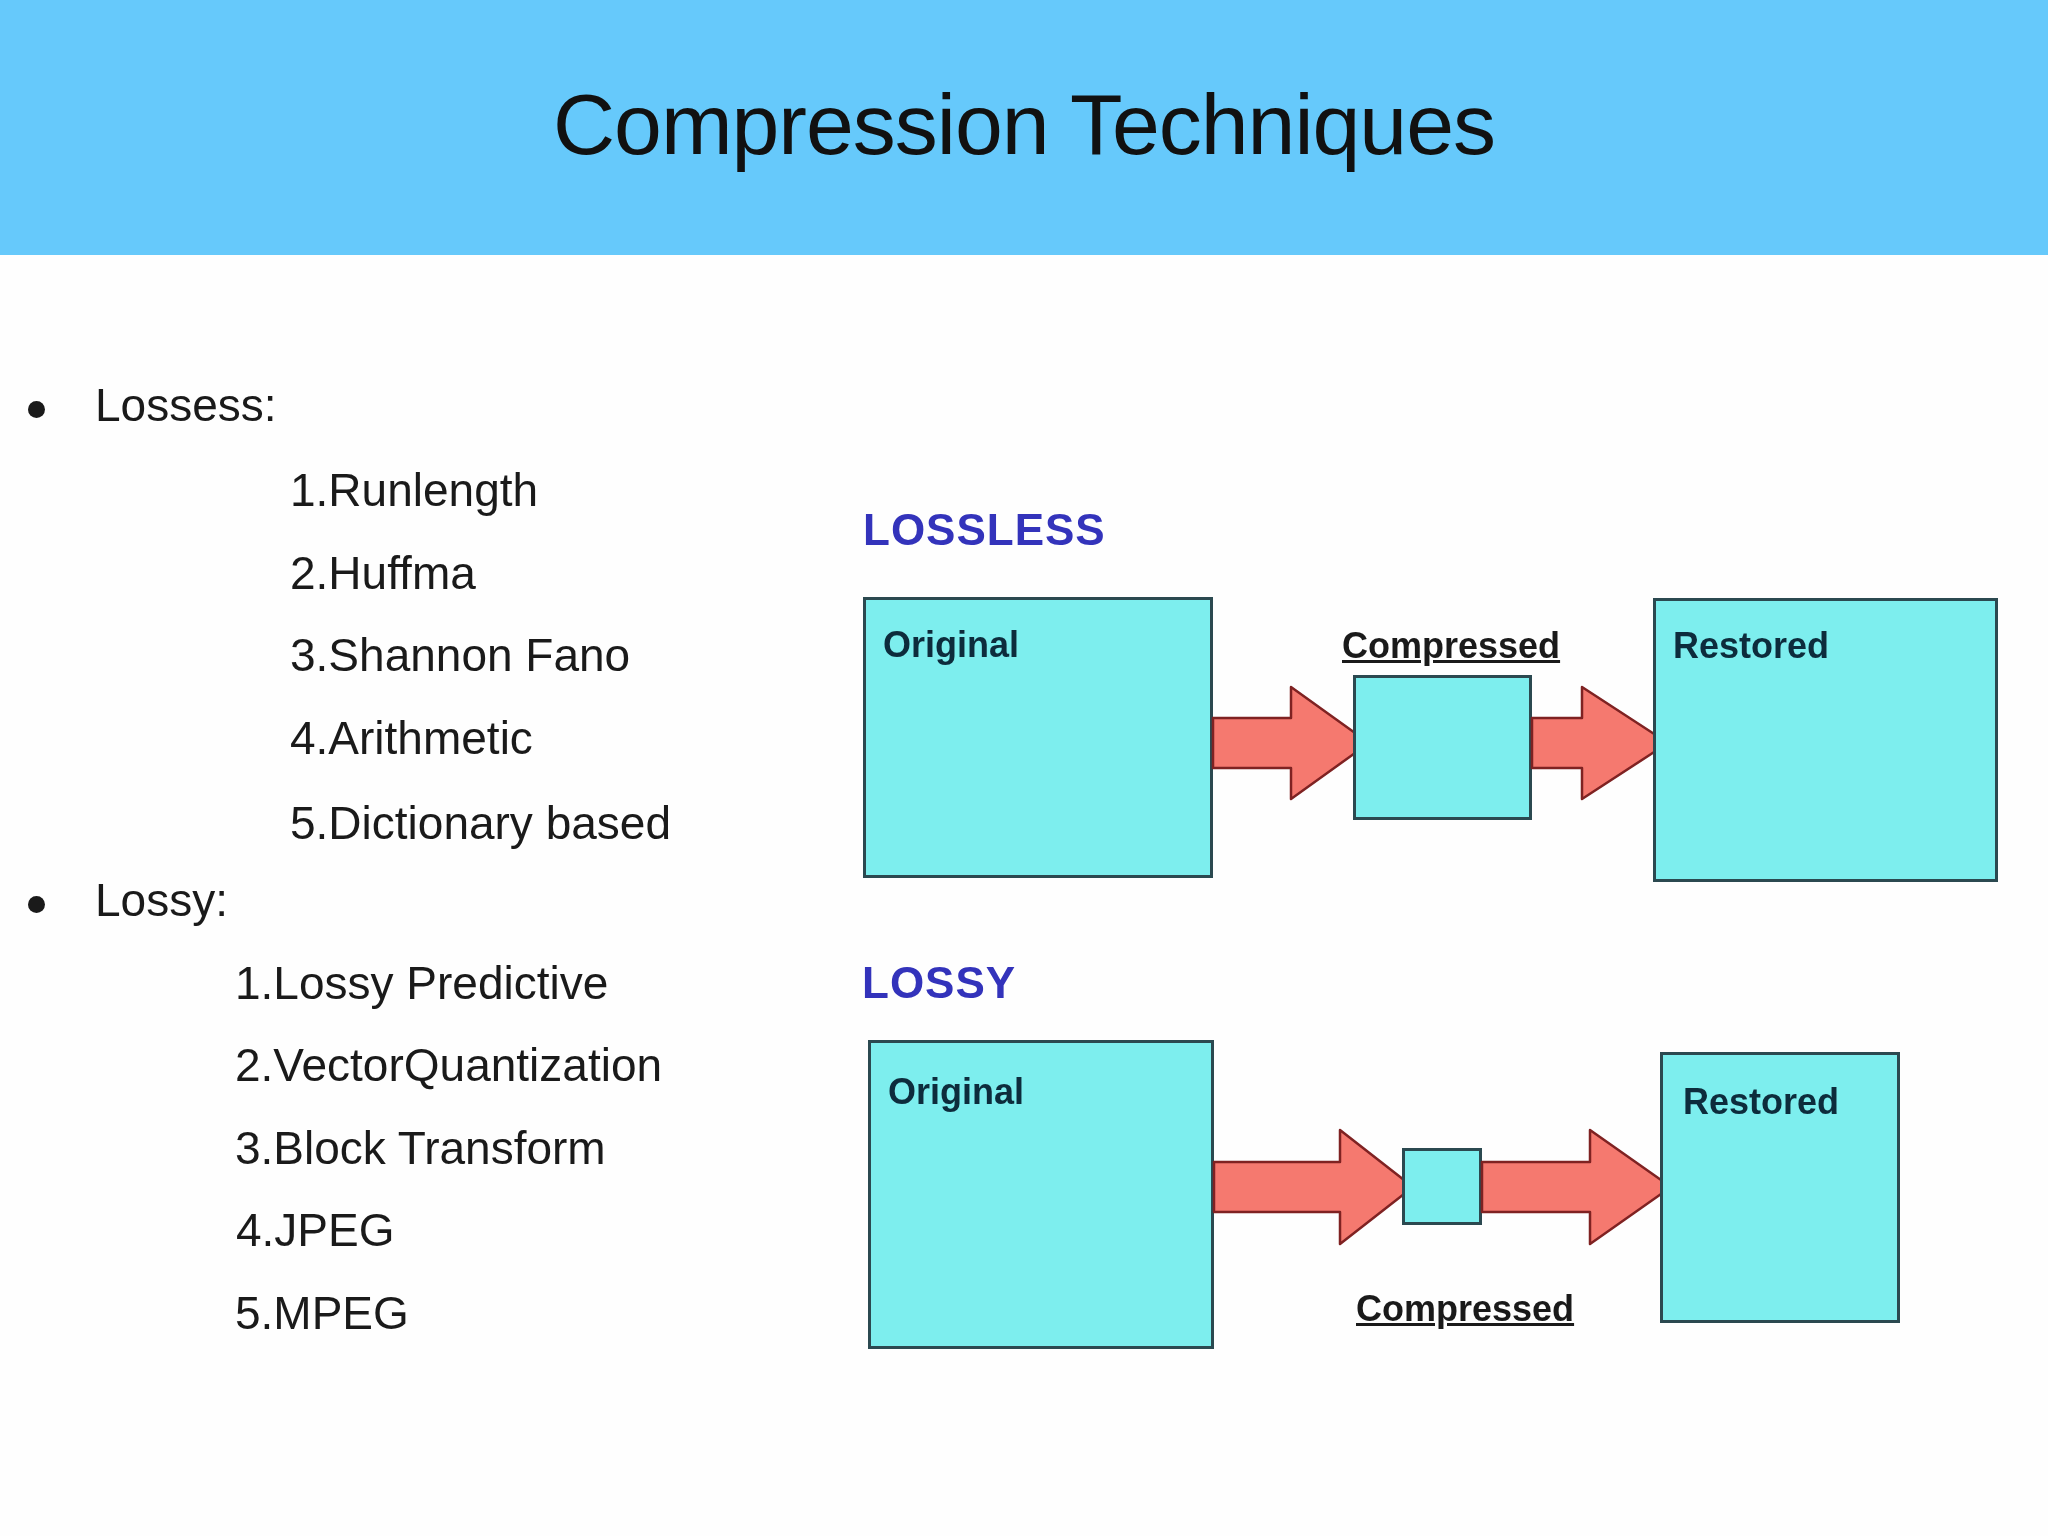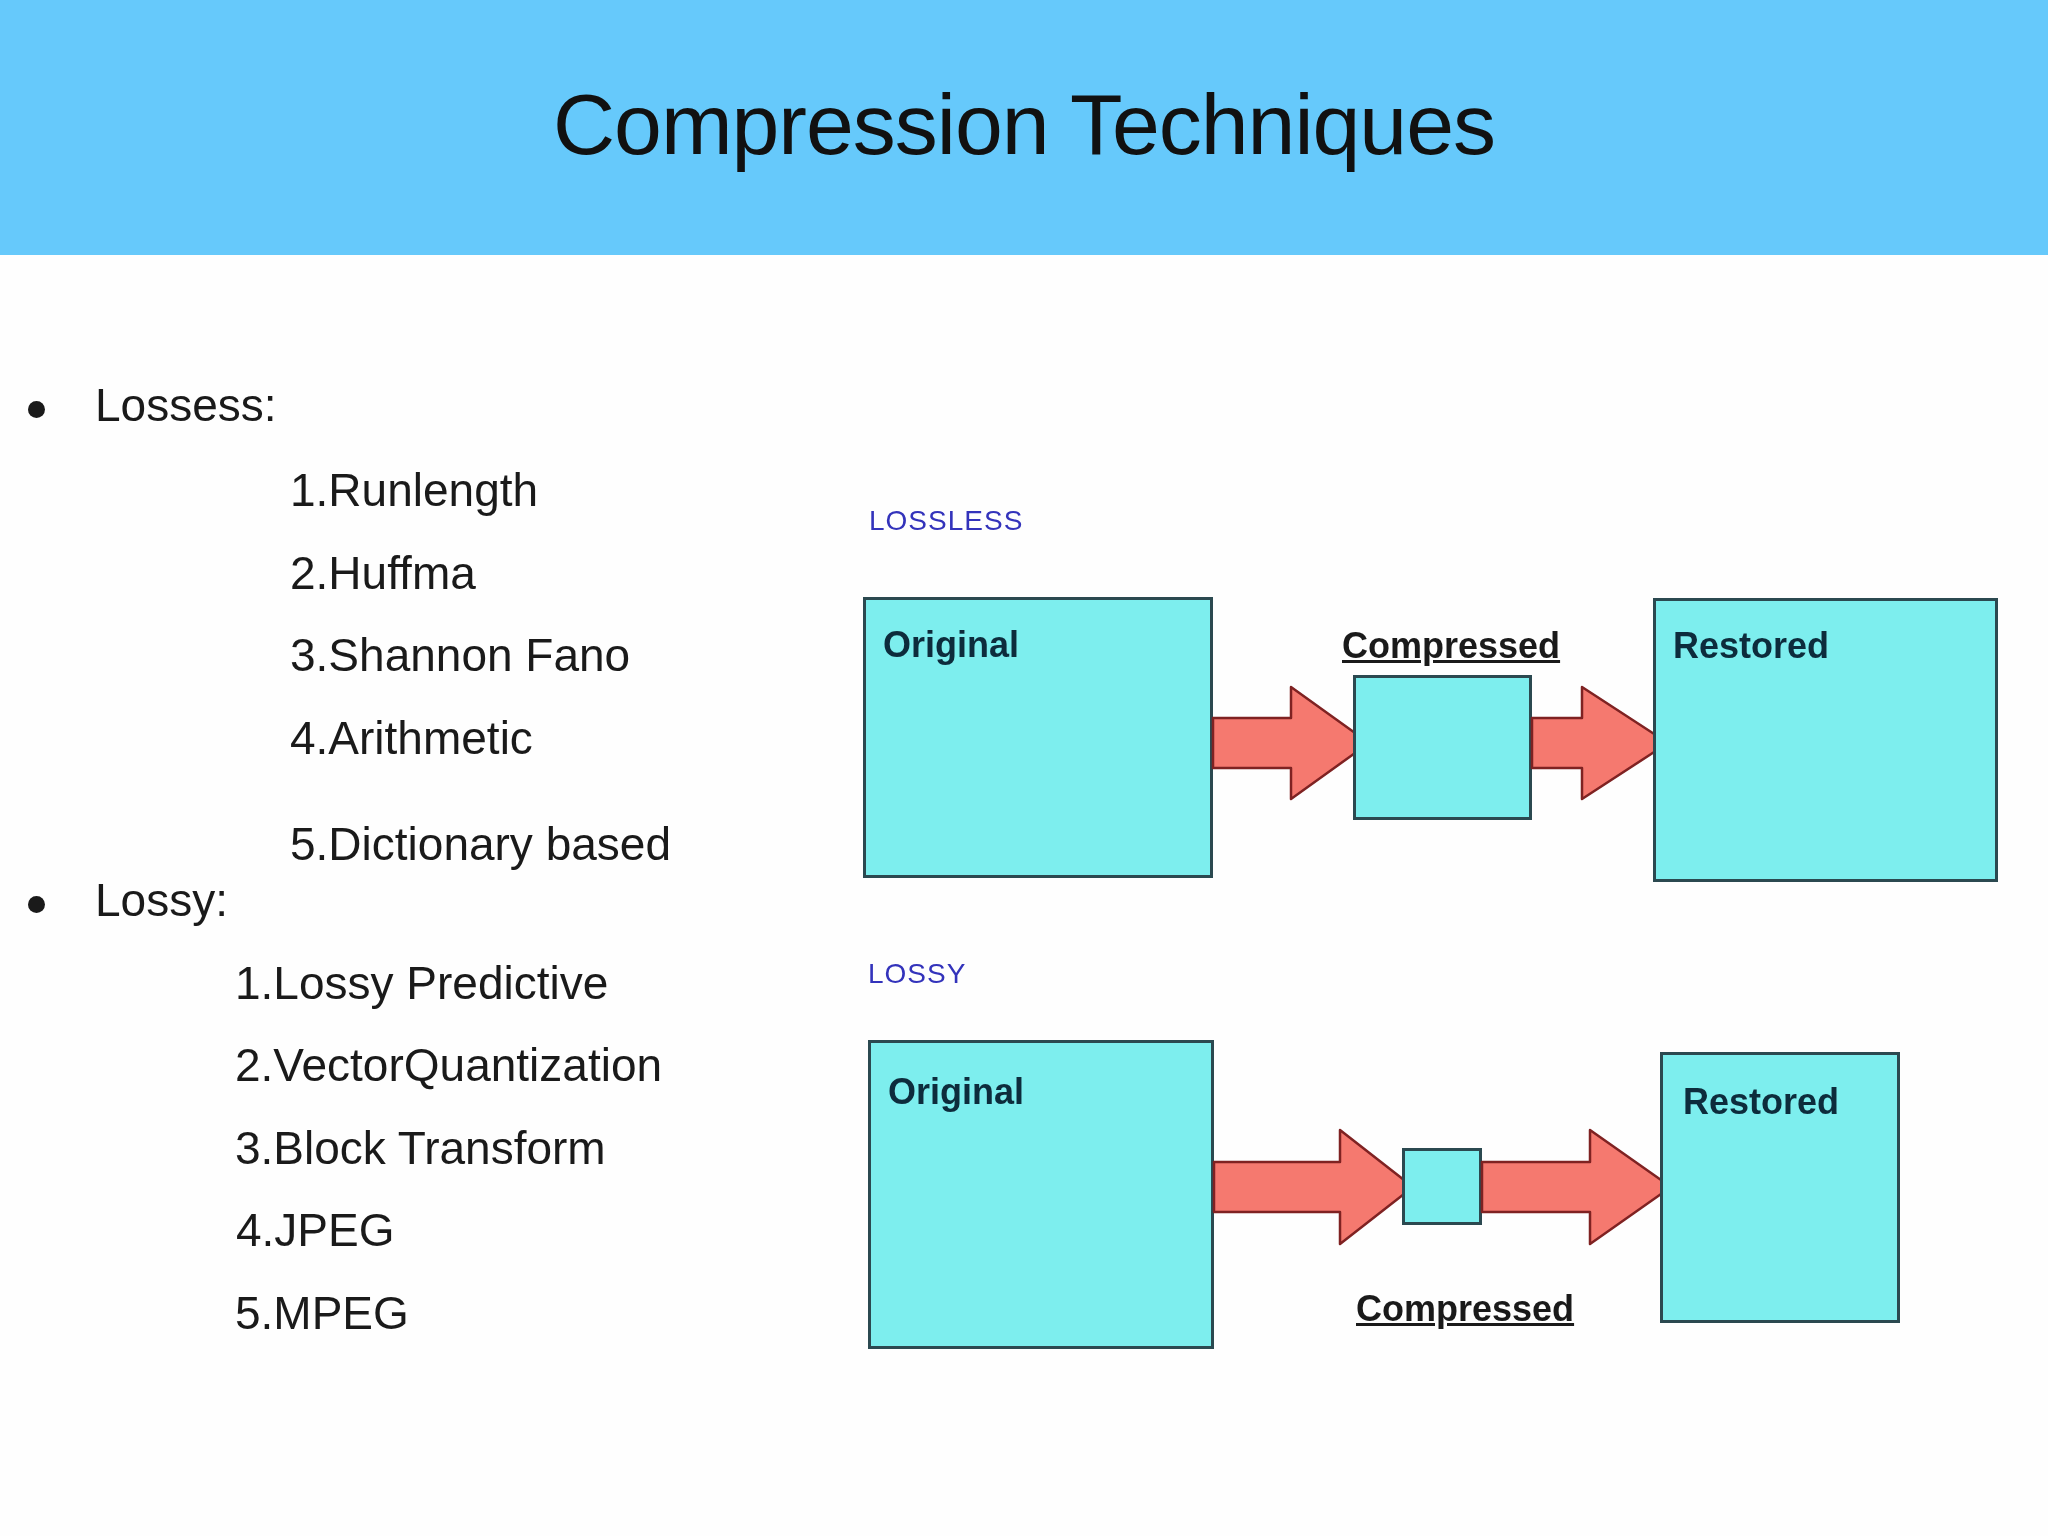--- a/index.html
+++ b/index.html
@@ -25,22 +25,22 @@
 
   
   .txt{position:absolute;font-size:46px;color:var(--body-text,#1A1A1A);white-space:nowrap;margin-left:20px;}
   .bullet-dot{
     position:absolute;width:17px;height:17px;border-radius:50%;
     background:var(--body-text,#1A1A1A);
   }
 
   
   .diag-heading{
-    position:absolute;font-size:28px;font-weight:normal;
-    color:var(--diagram-heading,#3333BB);letter-spacing:1px;white-space:nowrap;margin-left:6px;
+    position:absolute;font-size:44px;font-weight:bold;
+    color:var(--diagram-heading,#3333BB);letter-spacing:1px;white-space:nowrap;
   }
   .cyan-box{
     position:absolute;
     background:var(--box-fill,#7DEEEE);
     border:3px solid var(--box-border,#2B4950);
     box-sizing:border-box;
   }
   .box-label{
     position:absolute;left:17px;top:24px;
     font-size:36px;font-weight:bold;color:var(--box-label,#0D2C3C);
@@ -68,21 +68,21 @@
   <header class="banner">
     <div class="page-title">Compression Techniques</div>
   </header>
 
   <span class="bullet-dot" style="left:28px;top:401px;"></span>
   <div class="txt" style="left:75px;top:378px;">Lossess:</div>
   <div class="txt" style="left:270px;top:463px;">1.Runlength</div>
   <div class="txt" style="left:270px;top:546px;">2.Huffma</div>
   <div class="txt" style="left:270px;top:628px;">3.Shannon Fano</div>
   <div class="txt" style="left:270px;top:711px;">4.Arithmetic</div>
-  <div class="txt" style="left:270px;top:817px;">5.Dictionary based</div>
+  <div class="txt" style="left:270px;top:796px;">5.Dictionary based</div>
 
   <span class="bullet-dot" style="left:28px;top:896px;"></span>
   <div class="txt" style="left:75px;top:873px;">Lossy:</div>
   <div class="txt" style="left:215px;top:956px;">1.Lossy Predictive</div>
   <div class="txt" style="left:215px;top:1038px;">2.VectorQuantization</div>
   <div class="txt" style="left:215px;top:1121px;">3.Block Transform</div>
   <div class="txt" style="left:216px;top:1203px;">4.JPEG</div>
   <div class="txt" style="left:215px;top:1286px;">5.MPEG</div>
 
   <div class="diag-heading" style="left:863px;top:505px;">LOSSLESS</div>

